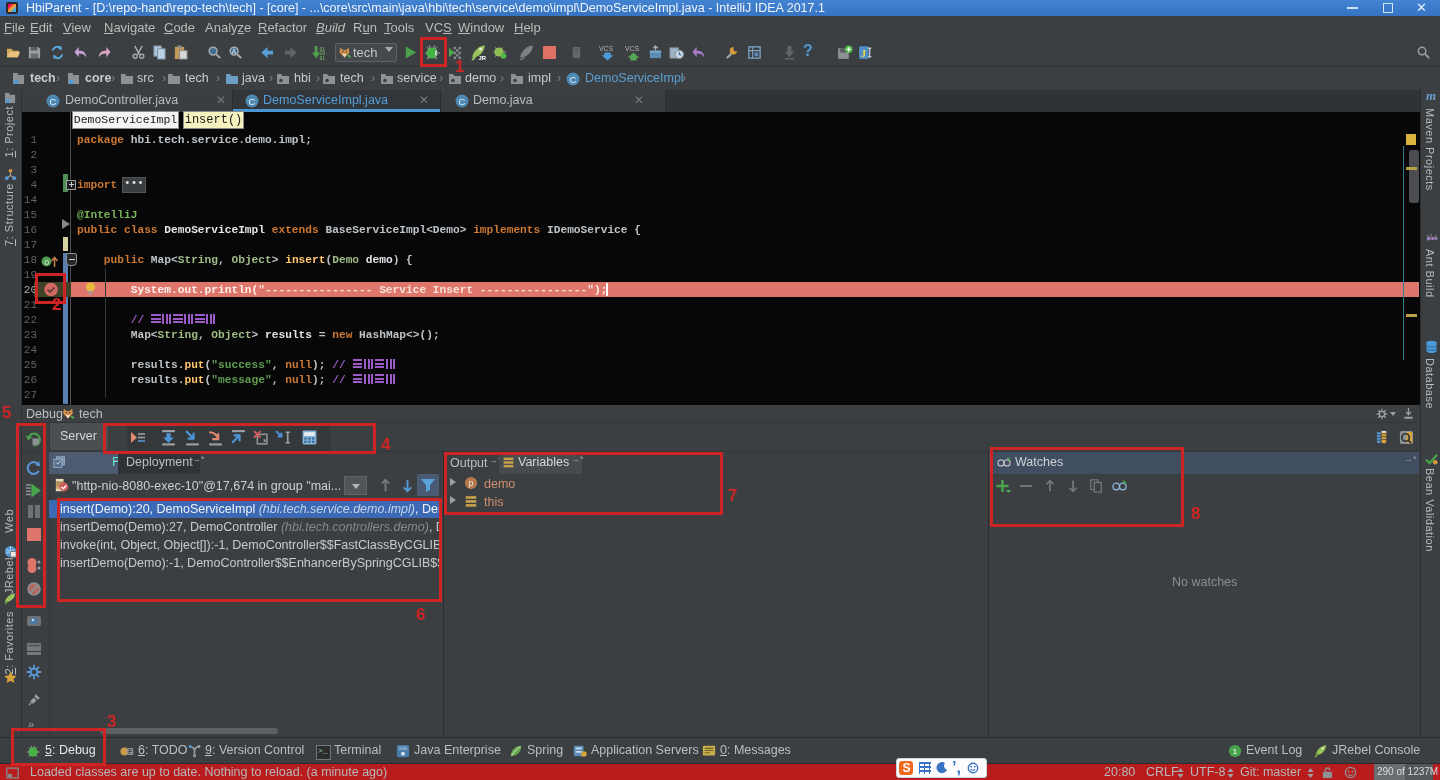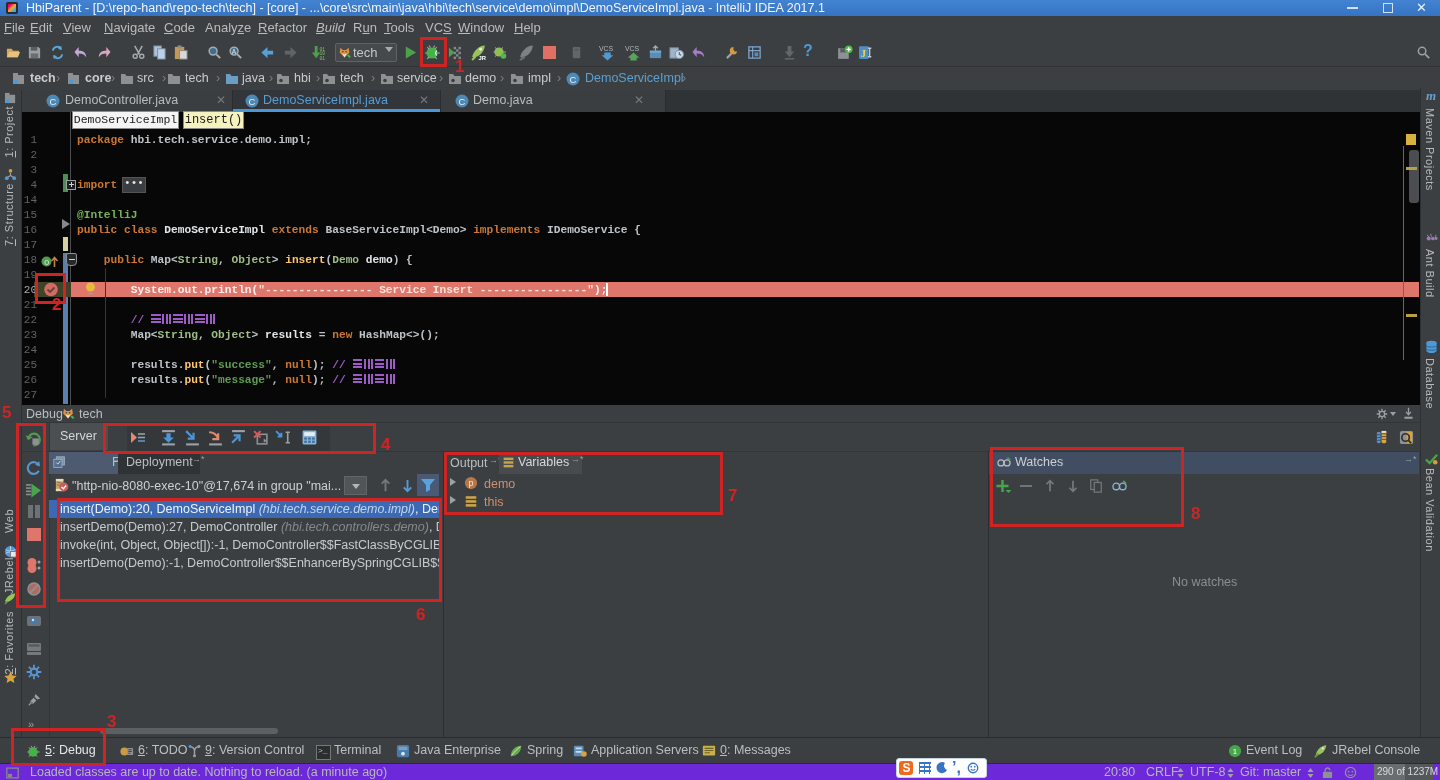--- a/index.html
+++ b/index.html
@@ -728,21 +728,21 @@
         <text x="5.5" y="11.5" font-size="9" fill="#fff" font-family="Liberation Sans">1</text>
       </svg>
   <span class="abs" style="left:1246px;top:5px;">Event Log</span>
   <svg class="abs" style="left:1314px;top:6px;width:14px;height:14px;" viewBox="0 0 16 16">
         <path d="M2 12 C4 6 8 2 14 1.5 C13.5 7 10 11 4 13 Z" fill="#97c25c"></path>
         <path d="M1 15 L5 11" stroke="#6d9a3c" stroke-width="2"></path>
         <circle cx="10" cy="5" r="1.2" fill="#e8f0d8"></circle>
       </svg>
   <span class="abs" style="left:1332px;top:5px;">JRebel Console</span>
 </div>
-<div id="statusbar" class="abs" style="left:0;top:763px;width:1440px;height:17px;background:#6d28d9;border-top:1px solid #2b2b2b;font-size:12.5px;color:#b4b8bb;">
+<div id="statusbar" class="abs" style="left:0;top:763px;width:1440px;height:17px;background:#b91c1c;border-top:1px solid #2b2b2b;font-size:12.5px;color:#b4b8bb;">
   <svg class="abs" style="left:6px;top:3px;width:13px;height:12px;" viewBox="0 0 16 14">
         <rect x="1" y="1" width="14" height="12" fill="none" stroke="#85898c" stroke-width="1.6"></rect>
         <rect x="2.5" y="8" width="5" height="4" fill="#85898c"></rect>
       </svg>
   <span class="abs" style="left:30px;top:1px;">Loaded classes are up to date. Nothing to reload. (a minute ago)</span>
 
   <div class="abs" style="left:897px;top:758px;"></div>
   <span class="abs" style="left:1104px;top:1px;">20:80</span>
   <span class="abs" style="left:1146px;top:1px;">CRLF</span>
       <svg class="abs" style="left:1177px;top:4px;width:7px;height:10px;" viewBox="0 0 7 10">

